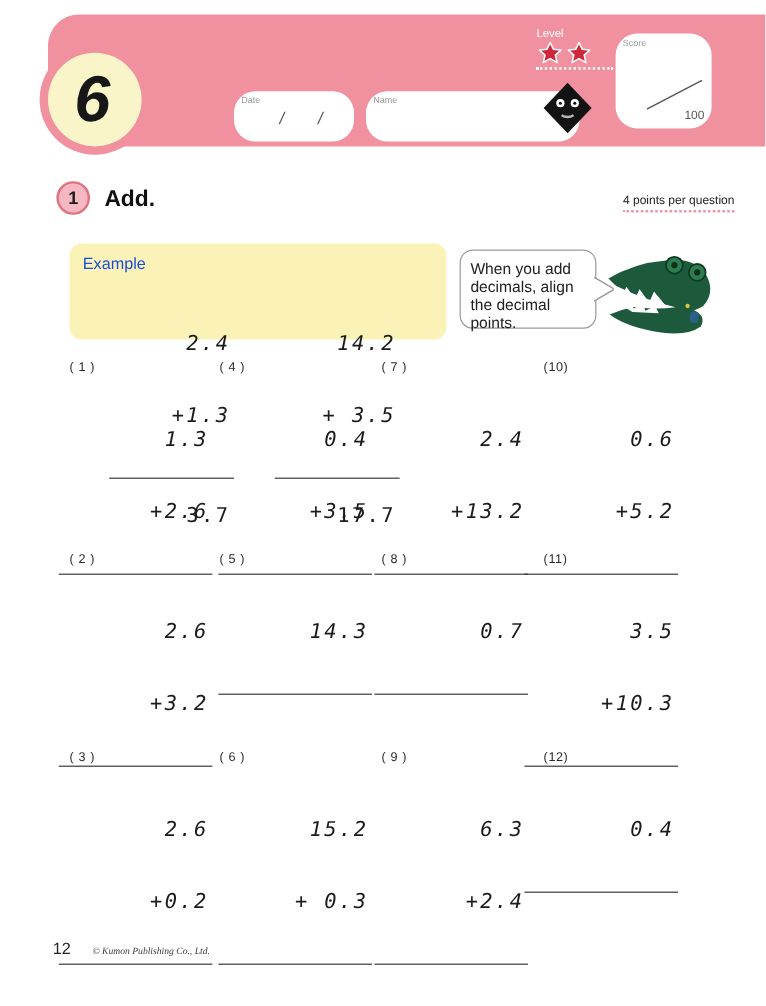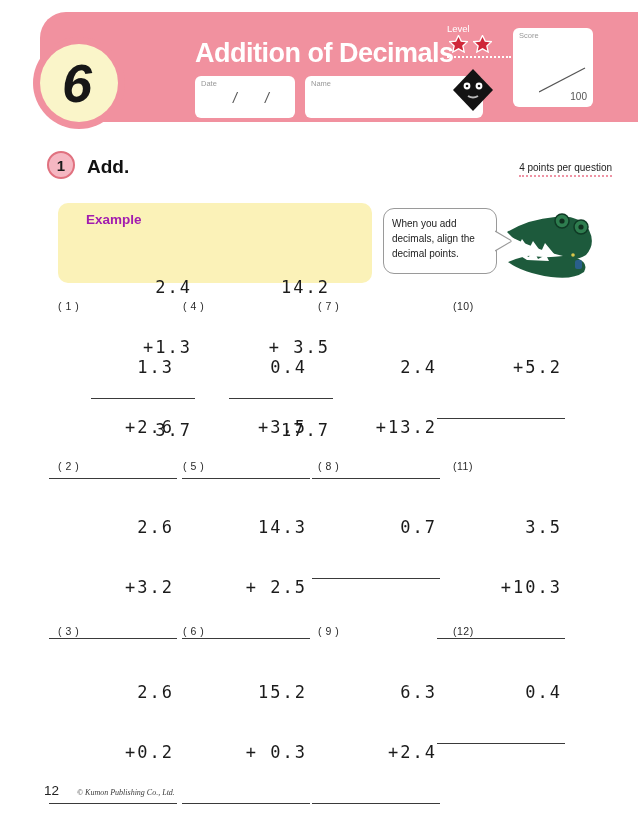--- a/index.html
+++ b/index.html
@@ -13,21 +13,21 @@
   .banner { position:absolute; left:40px; top:12px; width:598px; height:110px;
     background:#f1919f; border-radius:26px 0 0 26px; }
   .lesson-ring { position:absolute; left:33px; top:37px; width:92px; height:92px;
     border-radius:50%; background:#f1919f; }
   .lesson-circle { position:absolute; left:7px; top:7px; width:78px; height:78px;
     border-radius:50%; background:#faf5c9; display:flex; align-items:center; justify-content:center; }
   .lesson-num { font-size:54px; font-weight:bold; font-style:italic; color:#171717;
     transform:translateX(-2px); }
   .title { position:absolute; left:155px; top:26px; color:#ffffff; font-size:27px;
     font-weight:bold; letter-spacing:-0.5px; }
-  .field-box { position:absolute; background:#fff; border-radius:6px; }
+  .field-box { position:absolute; background:#fff; border-radius:18px; }
   .date-box { left:155px; top:64px; width:100px; height:42px; }
   .name-box { left:265px; top:64px; width:178px; height:42px;text-align:right; }
   .field-label { position:absolute; left:6px; top:3px; font-size:7.5px; color:#999; }
   .slash { position:absolute; top:14px; font-size:14px; color:#555; font-style:italic; }
   .slash1 { left:38px; } .slash2 { left:70px; }
   .level-label { position:absolute; left:447px; top:23px; color:#fff; font-size:9.5px; }
   .level-stars { position:absolute; left:449px; top:35px; display:flex; gap:5px; }
   .level-dotted { position:absolute; left:447px; top:56px; width:64px;
     border-bottom:2px dotted #ffffff; }
   .diamond-char { position:absolute; left:452px; top:68px; }
@@ -41,54 +41,53 @@
     display:flex; align-items:center; justify-content:center;
     font-size:15px; font-weight:bold; color:#1a1a1a; }
   .sec-instruction { position:absolute; left:87px; top:156px; font-size:19px;
     font-weight:bold; color:#111; }
   .points-note { position:absolute; right:26px; top:162px; font-size:10px; color:#222;
     padding-bottom:2px; border-bottom:2px dotted #ee93a4; }
 
   
   .example-box { position:absolute; left:58px; top:203px; width:314px; height:80px;
     background:#fbf2b8; border-radius:10px; }
-  .example-label { position:absolute; left:28px; top:9px; font-size:13.5px;
-    font-weight:bold; color:#a21caf; }
+  .example-label { position:absolute; left:11px; top:9px; font-size:13.5px;
+    font-weight:normal; color:#1d4ed8; }
   .math { font-family:"DejaVu Sans Mono", monospace; font-size:17px; line-height:20px;
     letter-spacing:2px; color:#1b1b1b; white-space:pre; text-align:right; }
-  .ops { display:inline-block; border-bottom:1.6px solid #3a3a3a; padding:0 3px 1px 3px; }
+  .ops { display:inline-block; border-bottom:1.6px solid #3a3a3a; padding:0 3px 1px 3px;font-style:italic; }
   .result { padding:1px 3px 0 3px; }
   .ex-col { position:absolute; top:14px; }
   .ex-col-1 { right:177px; } .ex-col-2 { right:39px; }
 
   
   .bubble { position:absolute; left:383px; top:208px; width:114px; height:66px;
     background:#fff; border:1.2px solid #9a9a9a; border-radius:11px;
-    padding:7px 8px; font-size:10px; line-height:15px; color:#222; }
+    padding:7px 8px; font-size:13px; line-height:15px; color:#222; }
   .bubble-tail { position:absolute; left:495px; top:230px; }
   .croc { position:absolute; left:505px; top:210px; }
 
   
   .problem-cell { position:absolute; height:50px; }
   .pnum { position:absolute; left:0; top:3px; font-size:10.5px; color:#2a2a2a;
     letter-spacing:0.5px; white-space:pre; }
   .pcol { position:absolute; top:0; right:0; }
 
   
   .page-num { position:absolute; left:44px; top:783px; font-size:13.5px; color:#222; }
   .copyright { position:absolute; left:77px; top:788px; font-size:8px; font-style:italic;
     font-family:"Liberation Serif", serif; color:#3a3a3a; }
 </style>
 </head>
 <body>
 
 <div class="page">
 
   <div class="banner">
-    <div class="title">Addition of Decimals</div>
 
     <div class="field-box date-box">
       <span class="field-label">Date</span>
       <span class="slash slash1">/</span>
       <span class="slash slash2">/</span>
     </div>
 
     <div class="field-box name-box">
       <span class="field-label">Name</span>
     </div>
@@ -227,21 +226,20 @@
           <div>0.4</div>
           <div>+3.5</div>
         </div>
       </div>
     </div>
       <div class="problem-cell" style="top: 457px; left: 183px; width: 127px;">
       <span class="pnum">( 5 )</span>
       <div class="math pcol">
         <div class="ops">
           <div>14.3</div>
-          <div>+ 2.5</div>
         </div>
       </div>
     </div>
       <div class="problem-cell" style="top: 622px; left: 183px; width: 127px;">
       <span class="pnum">( 6 )</span>
       <div class="math pcol">
         <div class="ops">
           <div>15.2</div>
           <div>+ 0.3</div>
         </div>
@@ -270,20 +268,21 @@
         <div class="ops">
           <div>6.3</div>
           <div>+2.4</div>
         </div>
       </div>
     </div>
       <div class="problem-cell" style="top: 297px; left: 453px; width: 112px;">
       <span class="pnum">(10)</span>
       <div class="math pcol">
         <div class="ops">
+          <div>0.6</div>
           <div>+5.2</div>
         </div>
       </div>
     </div>
       <div class="problem-cell" style="top: 457px; left: 453px; width: 112px;">
       <span class="pnum">(11)</span>
       <div class="math pcol">
         <div class="ops">
           <div>3.5</div>
           <div>+10.3</div>

